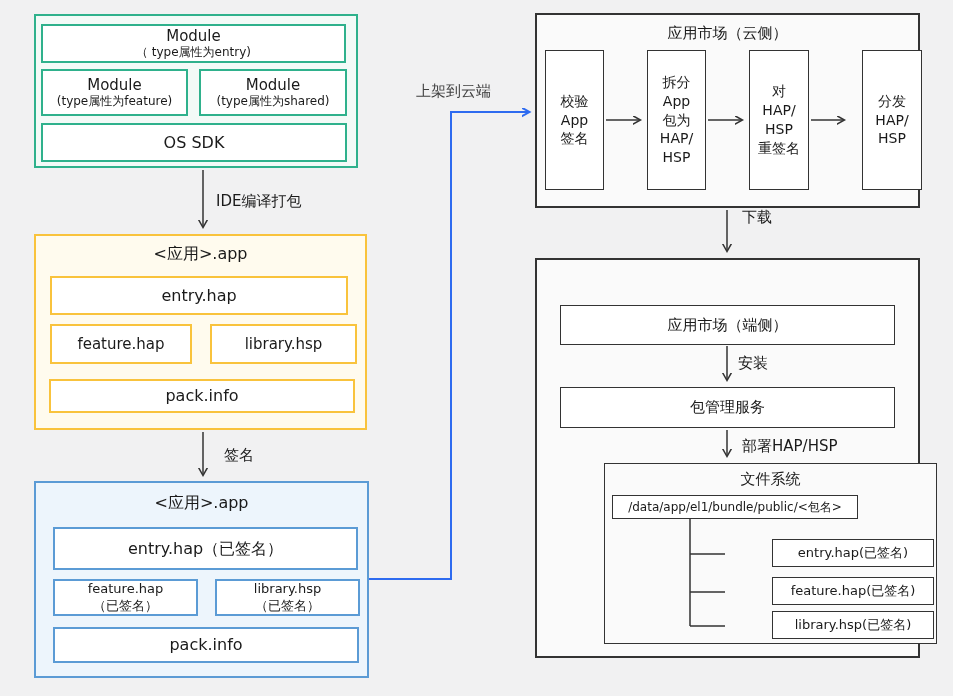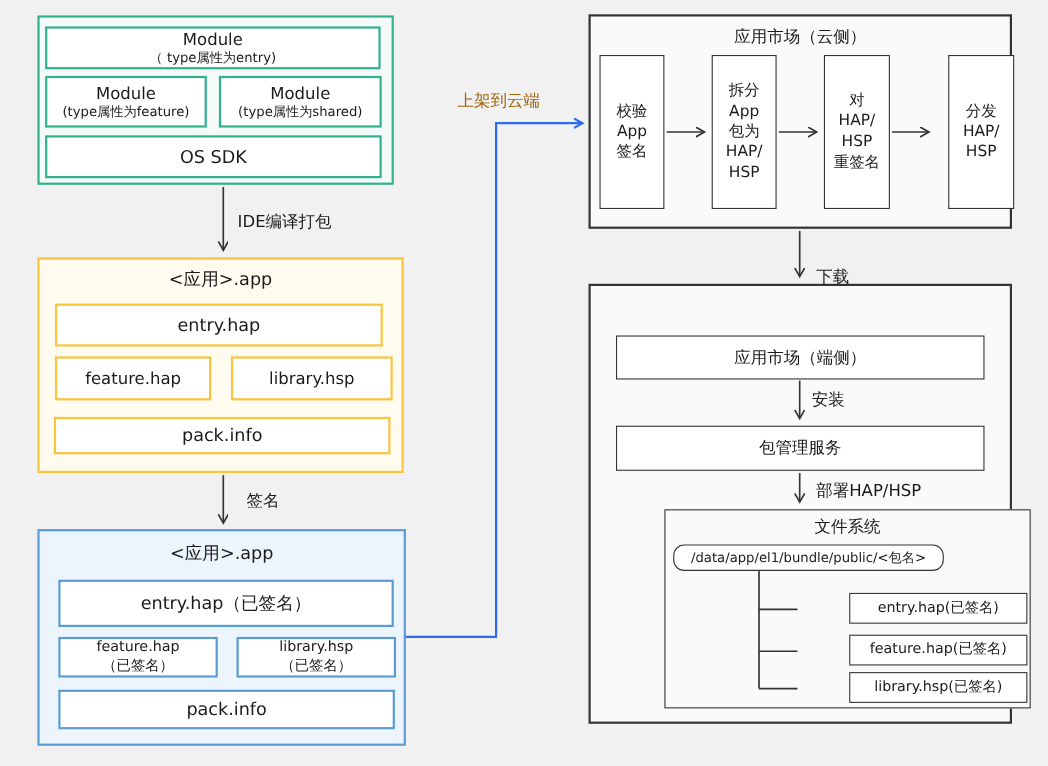--- a/index.html
+++ b/index.html
@@ -33,21 +33,21 @@
   .c-blue .s1, .c-blue .s2 { font-size:13px; }
   
   .p-dark { border:2px solid #333333; background:#fafafa; }
   .c-dark { border:1.5px solid #333333; font-size:15px; }
   .p-dark .panel-title { font-size:15px; }
   .step { font-size:14px; white-space:pre-line; line-height:1.35; }
   .fs-path { font-size:12px; }
   .fs-file { font-size:13px; }
   
   .flabel { position:absolute; z-index:20; font-size:15px; white-space:nowrap; }
-  .flabel.blue { color:#a16207; }
+  .flabel.blue { color:#404040; }
 </style>
 </head>
 <body>
 
 <div class="canvas">
 
   <svg class="connectors" width="953" height="696" viewBox="0 0 953 696">
     <defs>
       <marker id="mD" markerWidth="12" markerHeight="12" refX="7.5" refY="4.5" orient="auto" markerUnits="userSpaceOnUse">
         <path d="M0,0 L8,4.5 L0,9" fill="none" stroke="#333333" stroke-width="1.5"></path>
@@ -130,27 +130,27 @@
 HAP/
 HSP</div>
   </div>
 
   <div class="panel p-dark" style="left:535px;top:258px;width:385px;height:400px;">
     <div class="cell c-dark" style="left:23px;top:45px;width:335px;height:40px;">应用市场（端侧）</div>
     <div class="cell c-dark" style="left:23px;top:127px;width:335px;height:41px;">包管理服务</div>
 
     <div class="cell c-dark" style="left:23px;top:203px;width:333px;height:181px;background:#fafafa;display:block;margin-left:44px;">
       <div class="panel-title" style="top:6px;font-size:15px;">文件系统</div>
-      <div class="cell c-dark fs-path" style="left:7px;top:31px;width:246px;height:24px;border-radius:10px;">/data/app/el1/bundle/public/&lt;包名&gt;</div>
+      <div class="cell c-dark fs-path" style="left:7px;top:31px;width:246px;height:24px;">/data/app/el1/bundle/public/&lt;包名&gt;</div>
       <div class="cell c-dark fs-file" style="left:167px;top:113px;width:162px;height:28px;">feature.hap(已签名)</div>
       <div class="cell c-dark fs-file" style="left:167px;top:75px;width:162px;height:28px;">entry.hap(已签名)</div>
       <div class="cell c-dark fs-file" style="left:167px;top:147px;width:162px;height:28px;">library.hsp(已签名)</div>
     </div>
   </div>
 
   <div class="flabel" style="left:216px;top:192px;">IDE编译打包</div>
   <div class="flabel" style="left:224px;top:446px;">签名</div>
   <div class="flabel blue" style="left:416px;top:82px;">上架到云端</div>
-  <div class="flabel" style="left:742px;top:242px;">下载</div>
+  <div class="flabel" style="left:742px;top:208px;">下载</div>
   <div class="flabel" style="left:738px;top:354px;">安装</div>
   <div class="flabel" style="left:742px;top:437px;">部署HAP/HSP</div>
 
 </div>
 
 </body></html>

